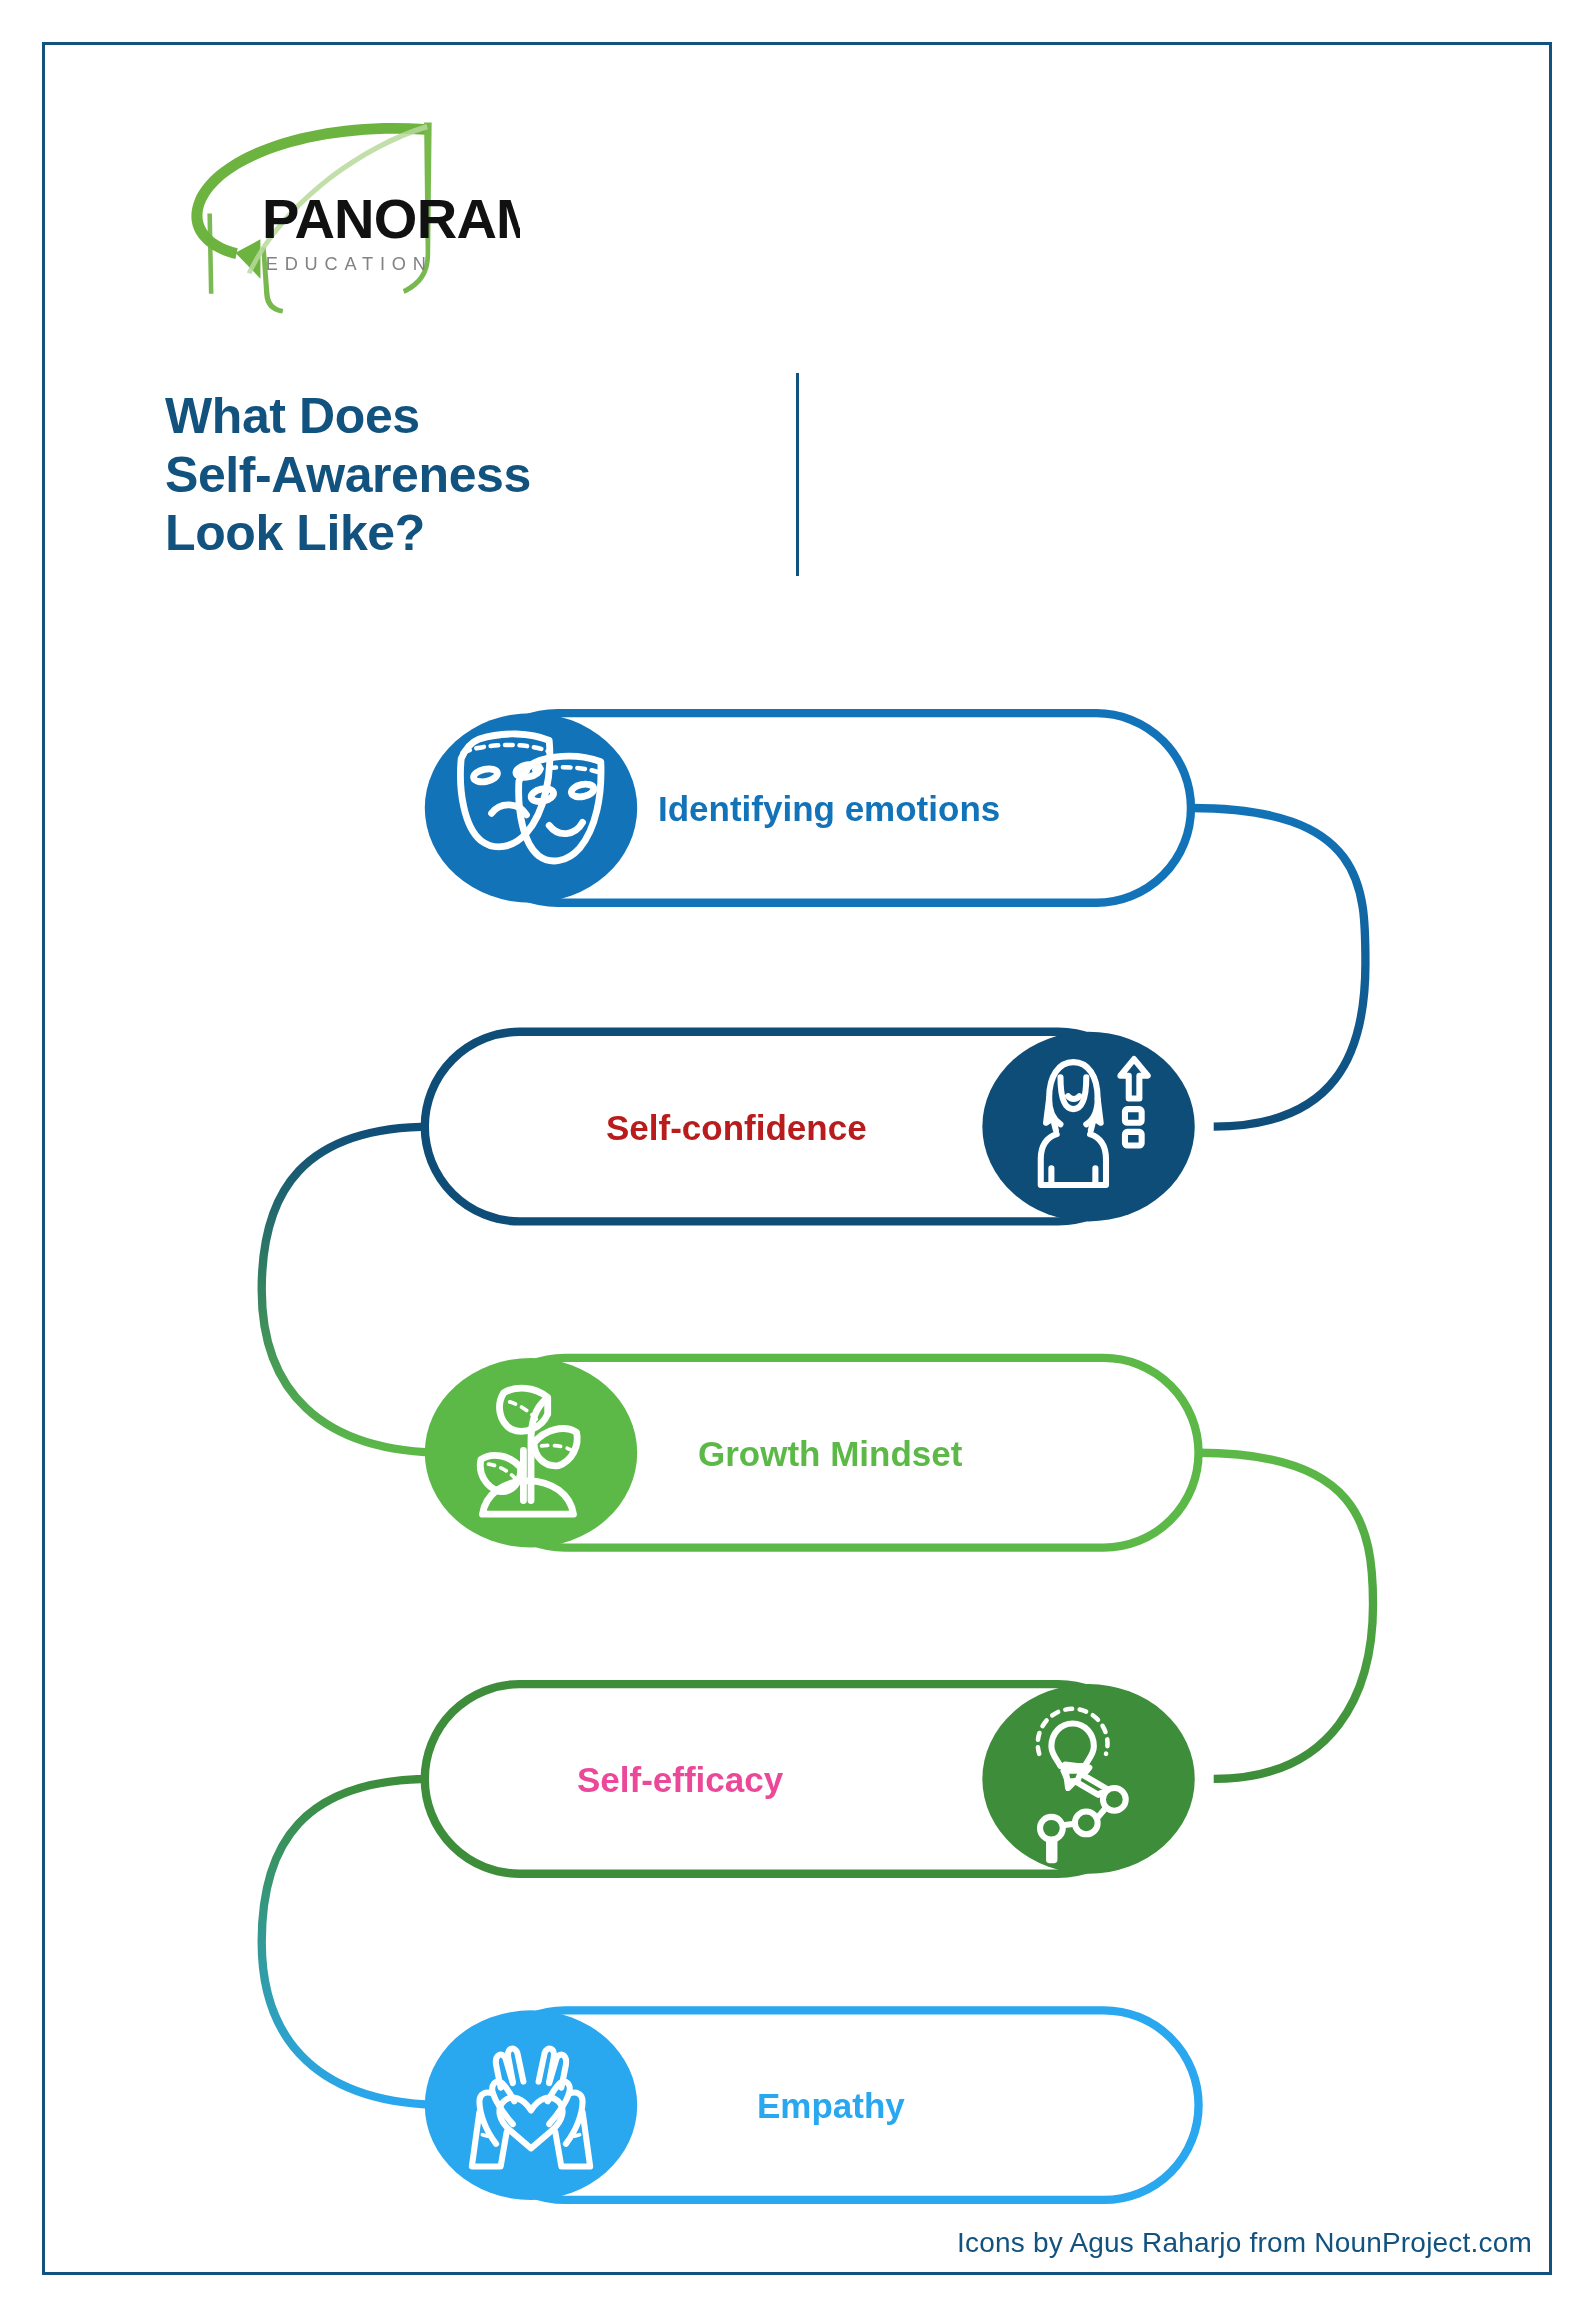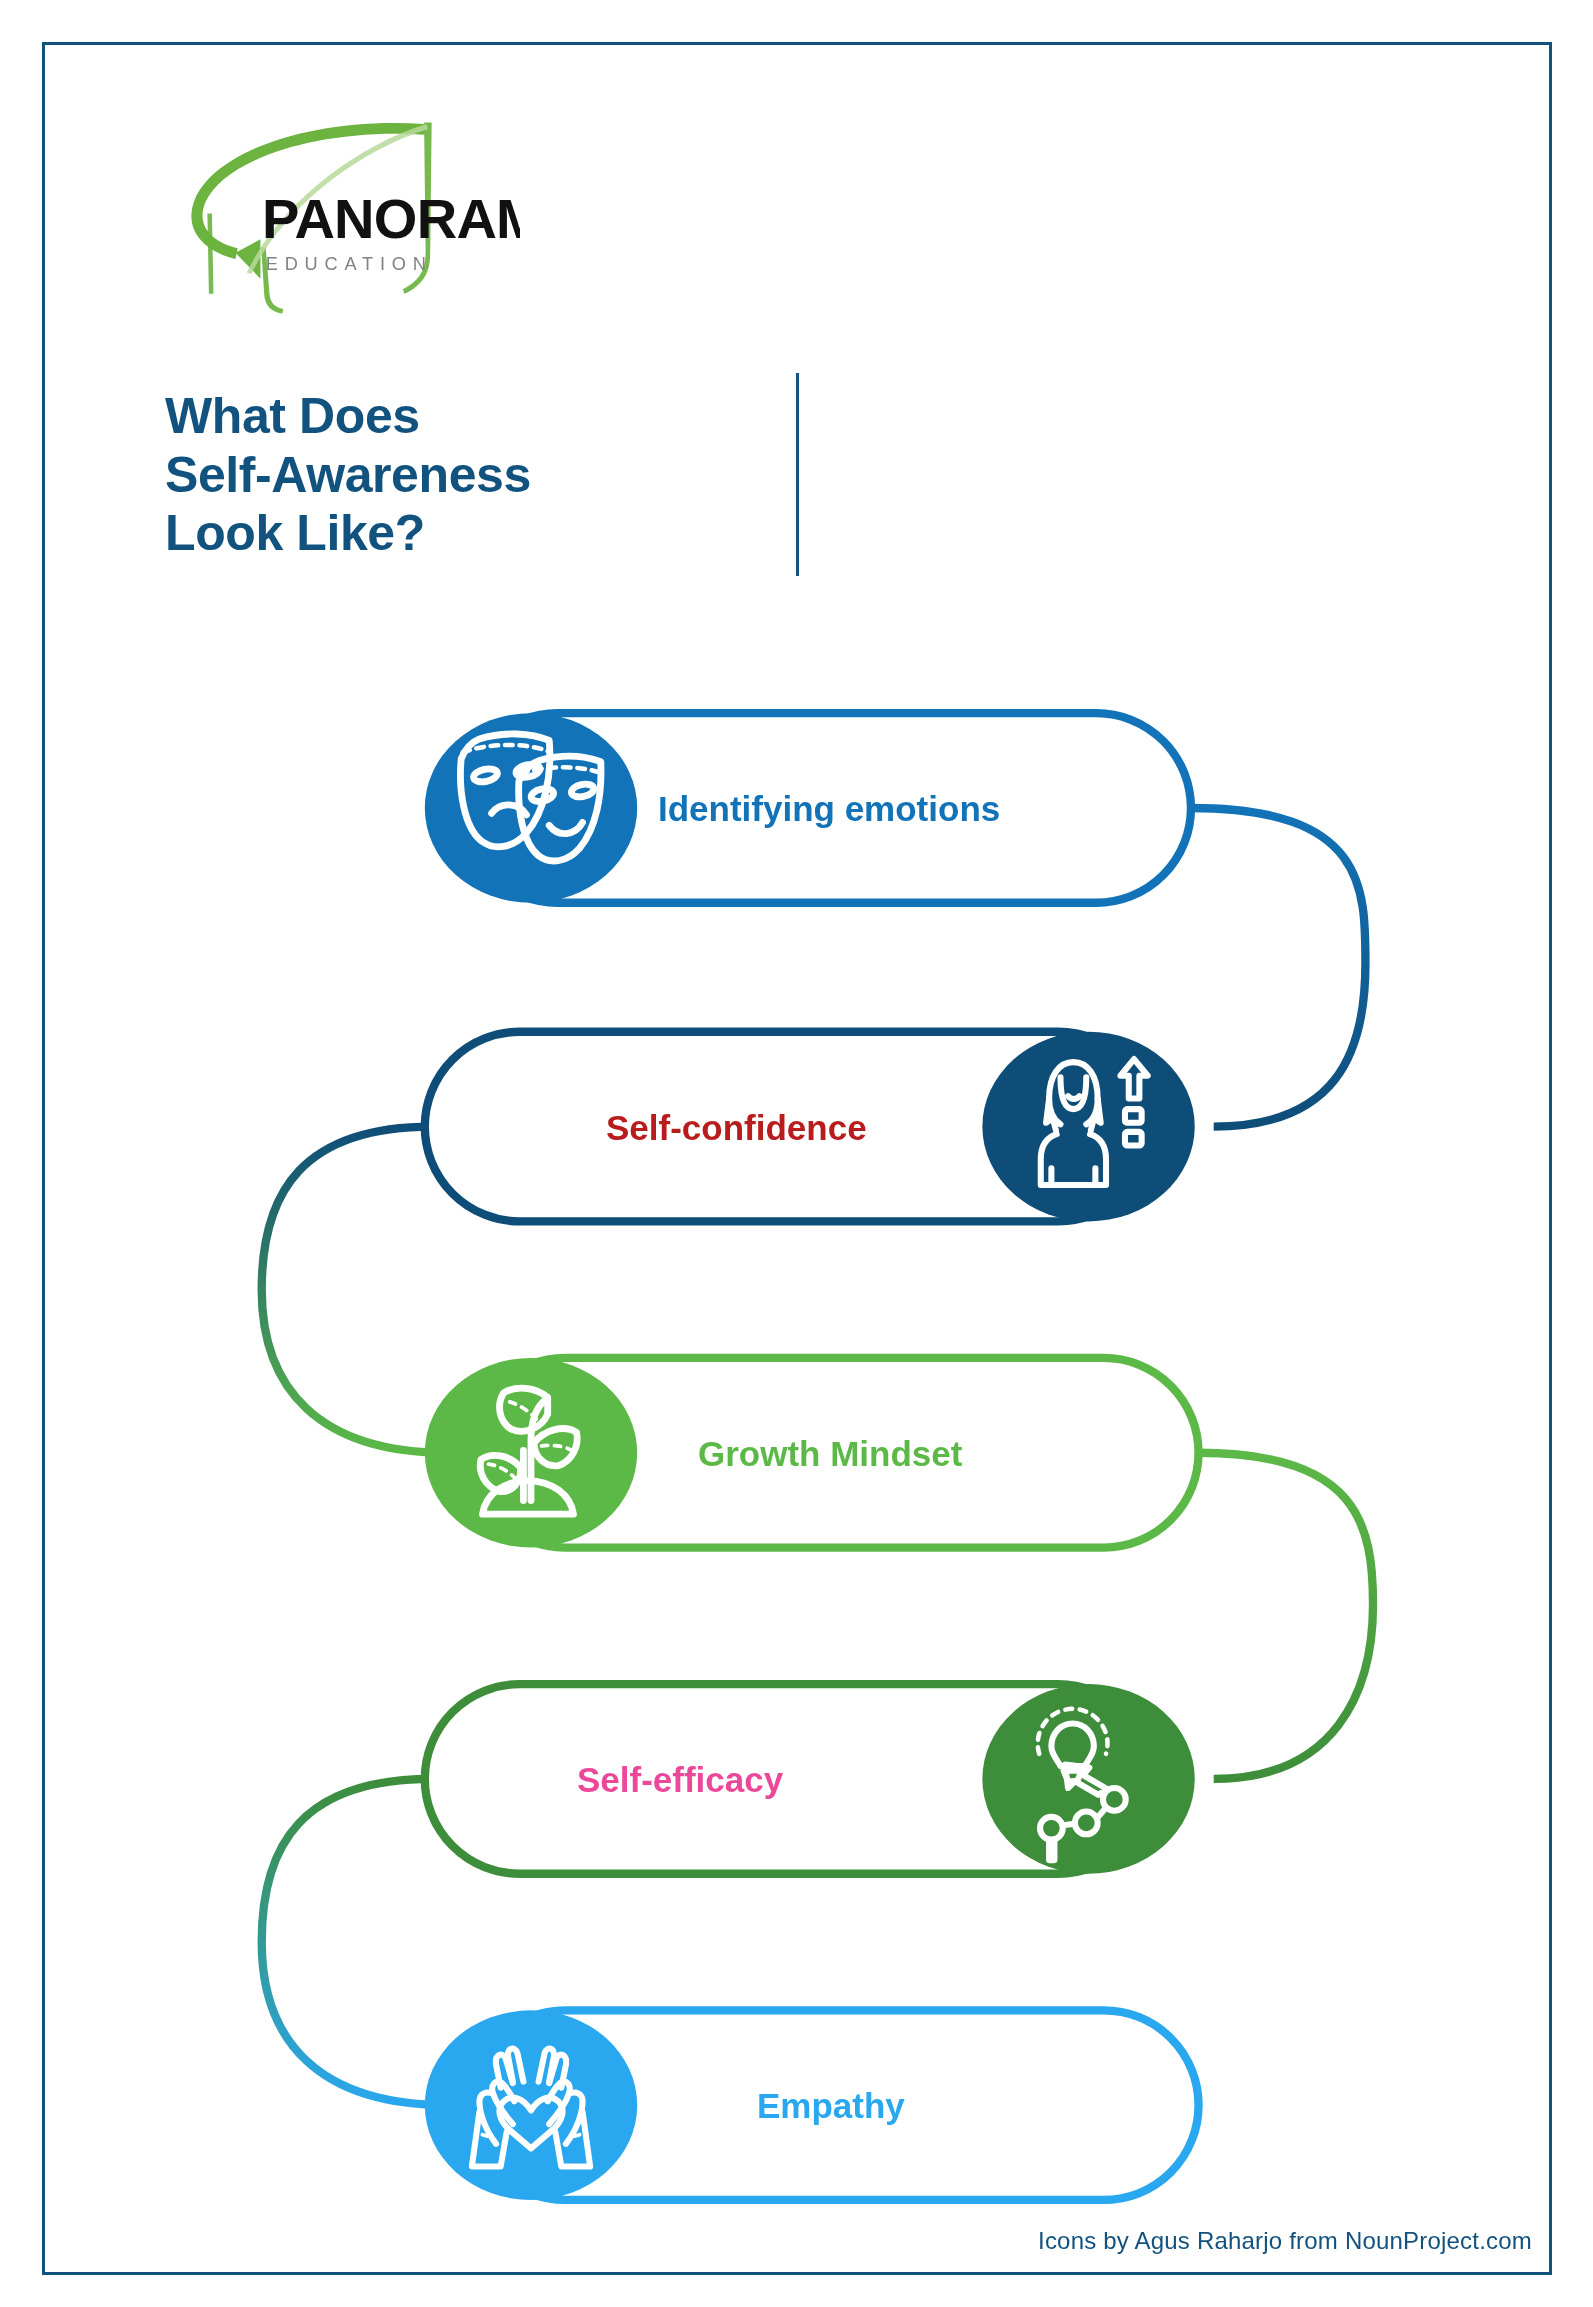--- a/index.html
+++ b/index.html
@@ -90,21 +90,21 @@
     font-weight: bold;
     white-space: nowrap;
   }
 
   
   .credit {
     position: absolute;
     right: 61px;
     top: 2227px;
     color: #12527f;
-    font-size: 24px;
+    font-size: 28px;
     font-weight: normal;
     letter-spacing: 0.2px;
   }
 </style>
 </head>
 <body>
 
 <div id="poster">
 
   <div class="frame"></div>

